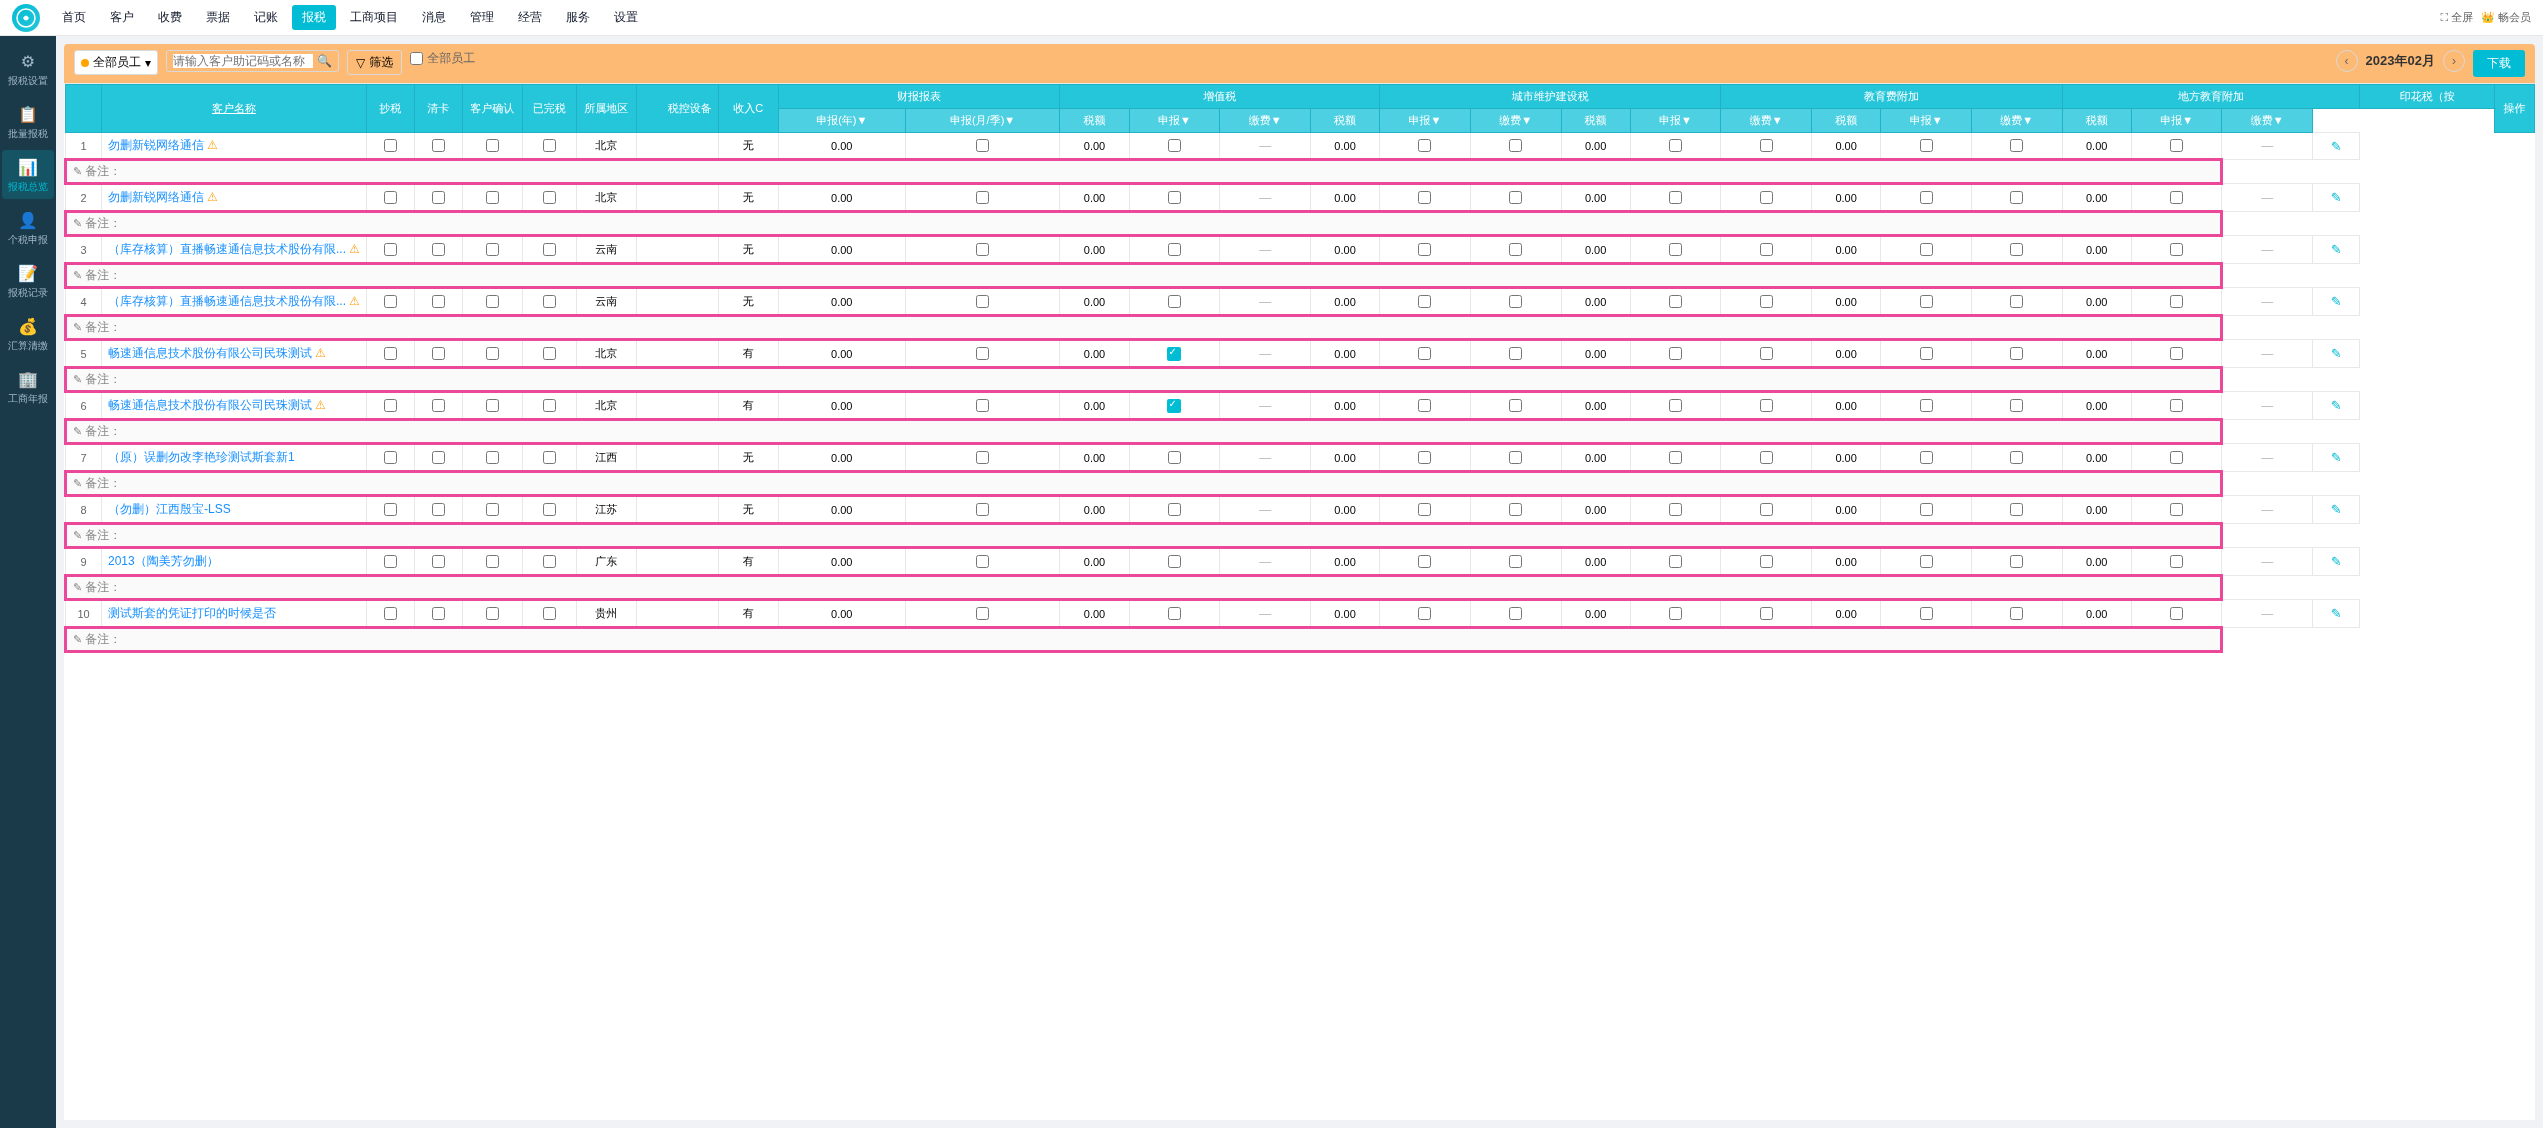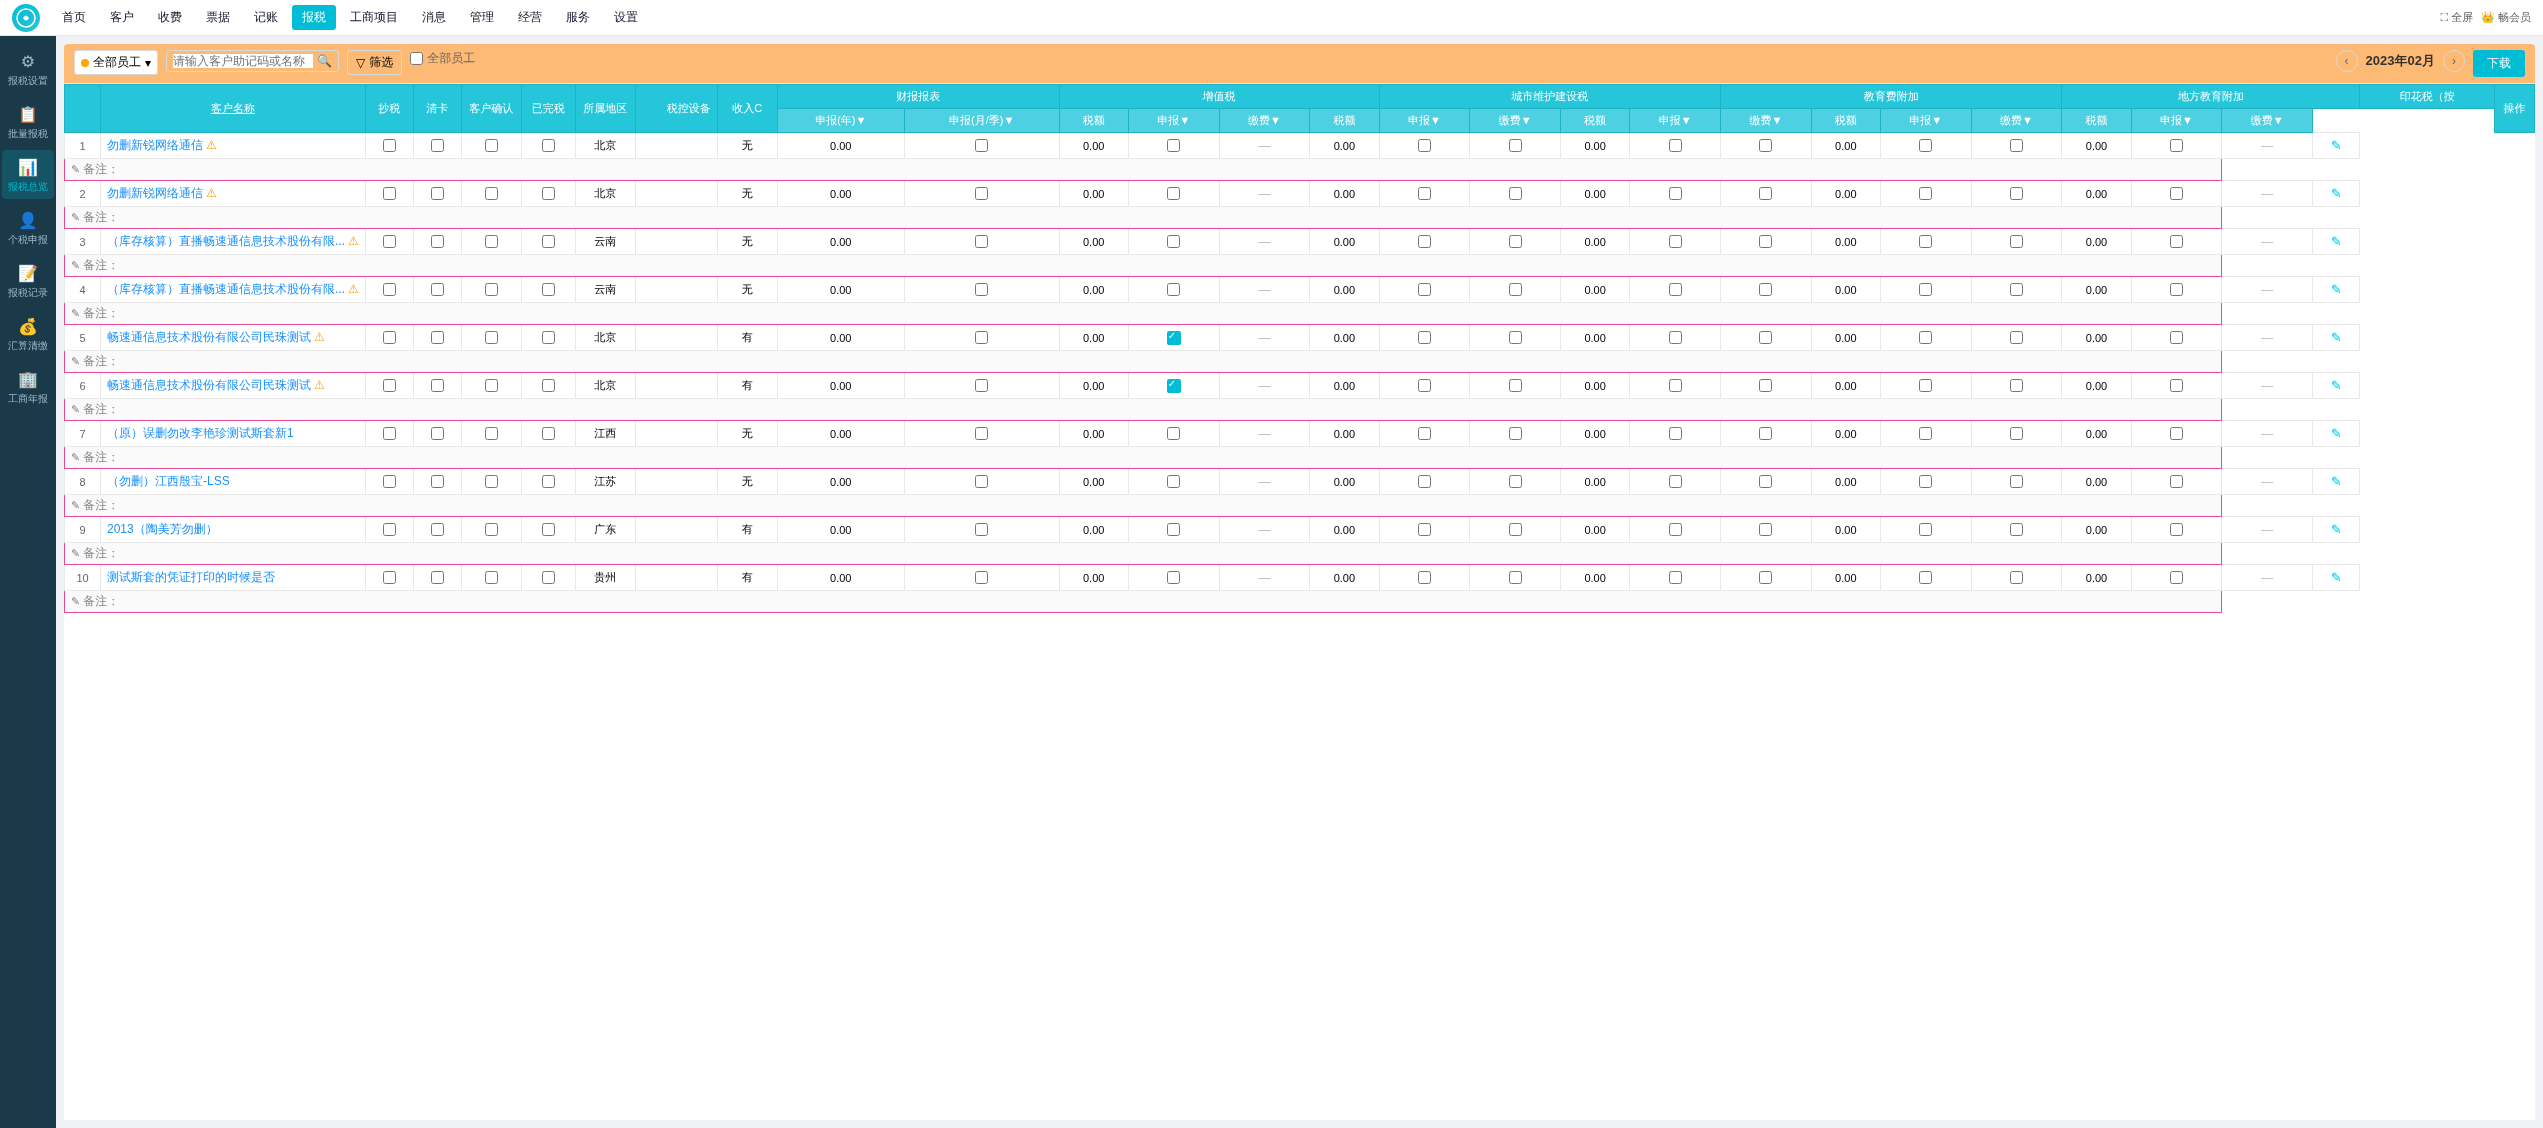--- a/index.html
+++ b/index.html
@@ -165,21 +165,21 @@
     
     tbody tr.data-row td {
       border: 1px solid #e8e8e8;
       padding: 4px 6px;
       text-align: center;
       white-space: nowrap;
       background: #fff;
       font-size: 11px;
     }
     tbody tr.note-row td {
-      border: 1px solid #ec4899;
+      border: 3px solid #ec4899;
       padding: 2px 6px;
       background: #fafafa;
       color: #888;
       font-size: 11px;
       margin-left: 28px;
     }
 
     .col-seq { width: 36px; color: #666; }
     .col-name { width: 220px; text-align: left !important; }
 

